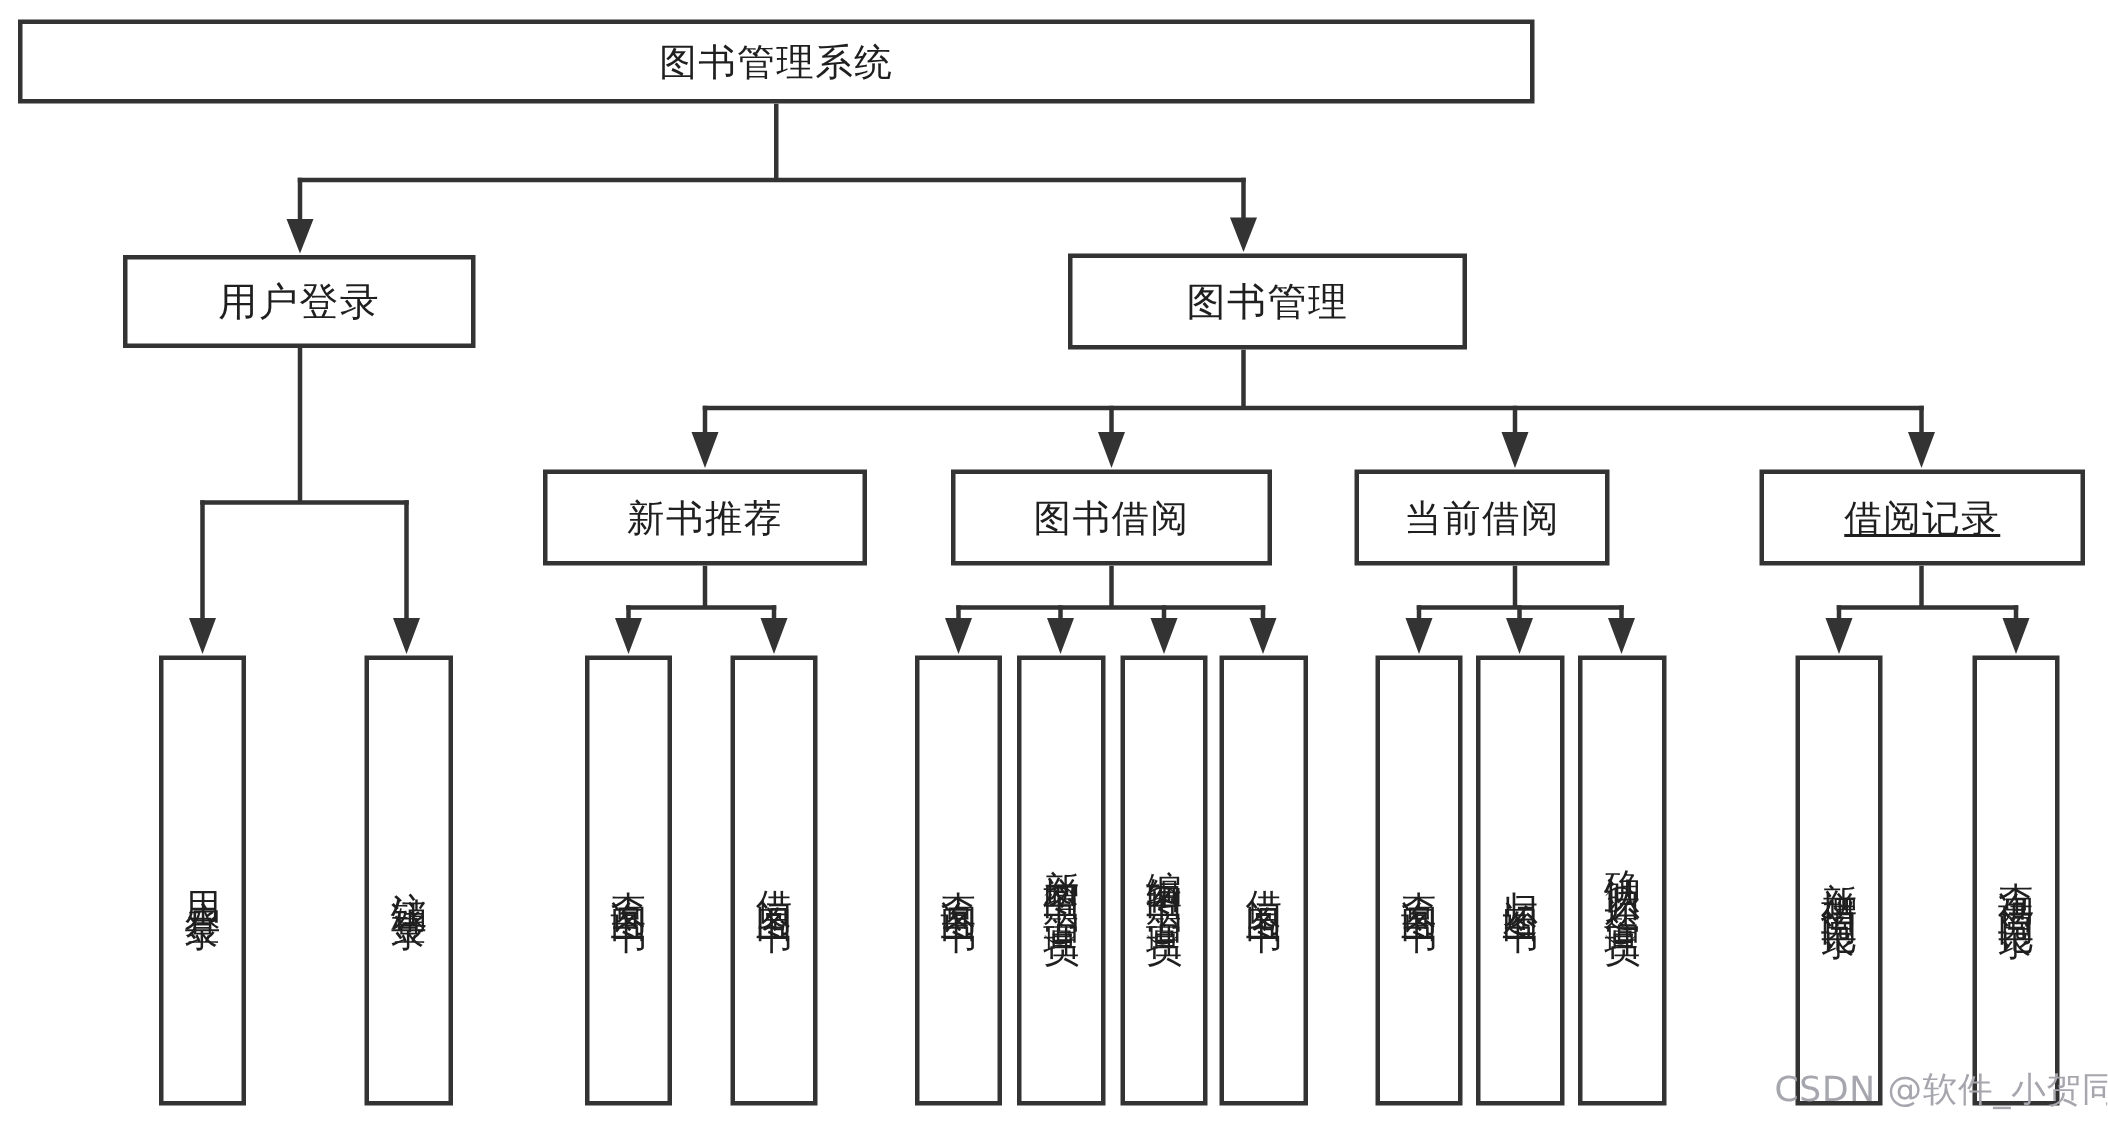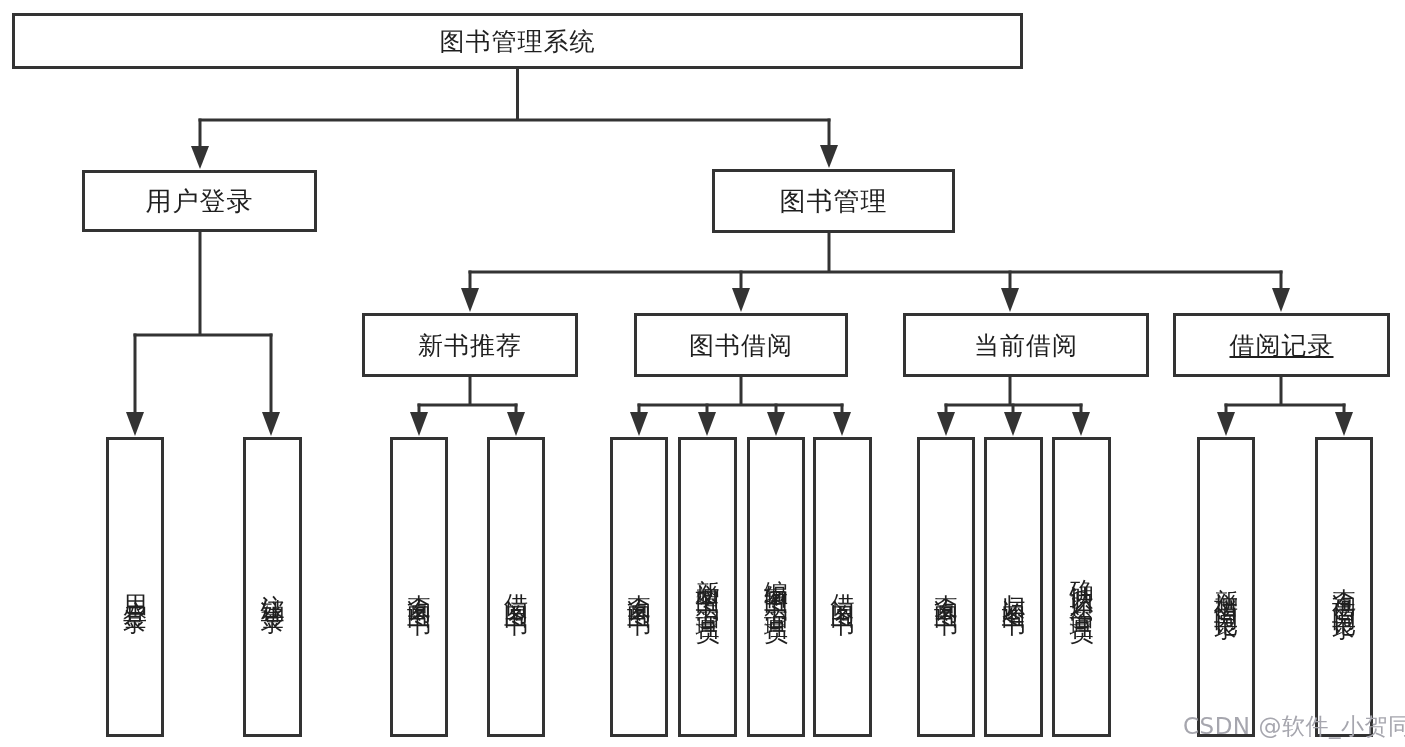--- a/index.html
+++ b/index.html
@@ -122,31 +122,31 @@
     </g>
   </svg>
 
   <div class="node hnode root" style="left:12px;top:13px;width:1011px;height:56px;">
     <span>图书管理系统</span>
   </div>
 
   <div class="node hnode l2" style="left:82px;top:170px;width:235px;height:62px;">
     <span>用户登录</span>
   </div>
-  <div class="node hnode l2" style="left:712px;top:169px;width:243px;height:64px;">
+  <div class="node hnode l2" style="left:712px;top:169px;width:266px;height:64px;">
     <span>图书管理</span>
   </div>
 
   <div class="node hnode" style="left:362px;top:313px;width:216px;height:64px;">
     <span>新书推荐</span>
   </div>
   <div class="node hnode" style="left:634px;top:313px;width:214px;height:64px;">
     <span>图书借阅</span>
   </div>
-  <div class="node hnode" style="left:903px;top:313px;width:246px;height:64px;">
+  <div class="node hnode" style="left:903px;top:313px;width:170px;height:64px;">
     <span>当前借阅</span>
   </div>
   <div class="node hnode" style="left:1173px;top:313px;width:217px;height:64px;text-decoration:underline;">
     <span>借阅记录</span>
   </div>
 
   <div class="node vnode" style="left:106px;top:437px;width:58px;height:300px;">
     <span>用户登录</span>
   </div>
   <div class="node vnode" style="left:243px;top:437px;width:59px;height:300px;">

